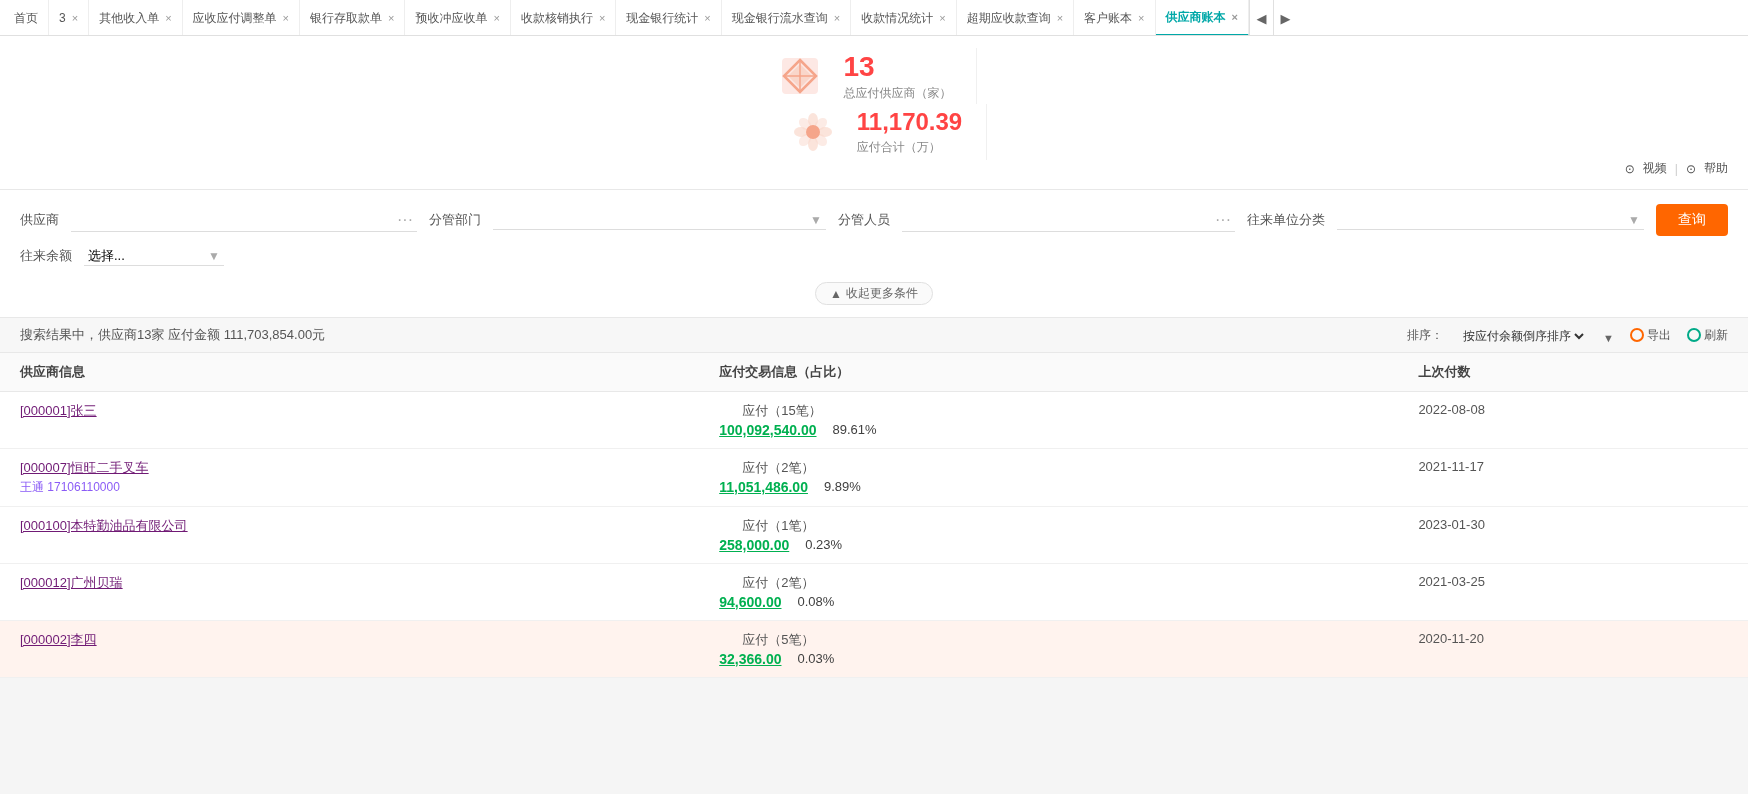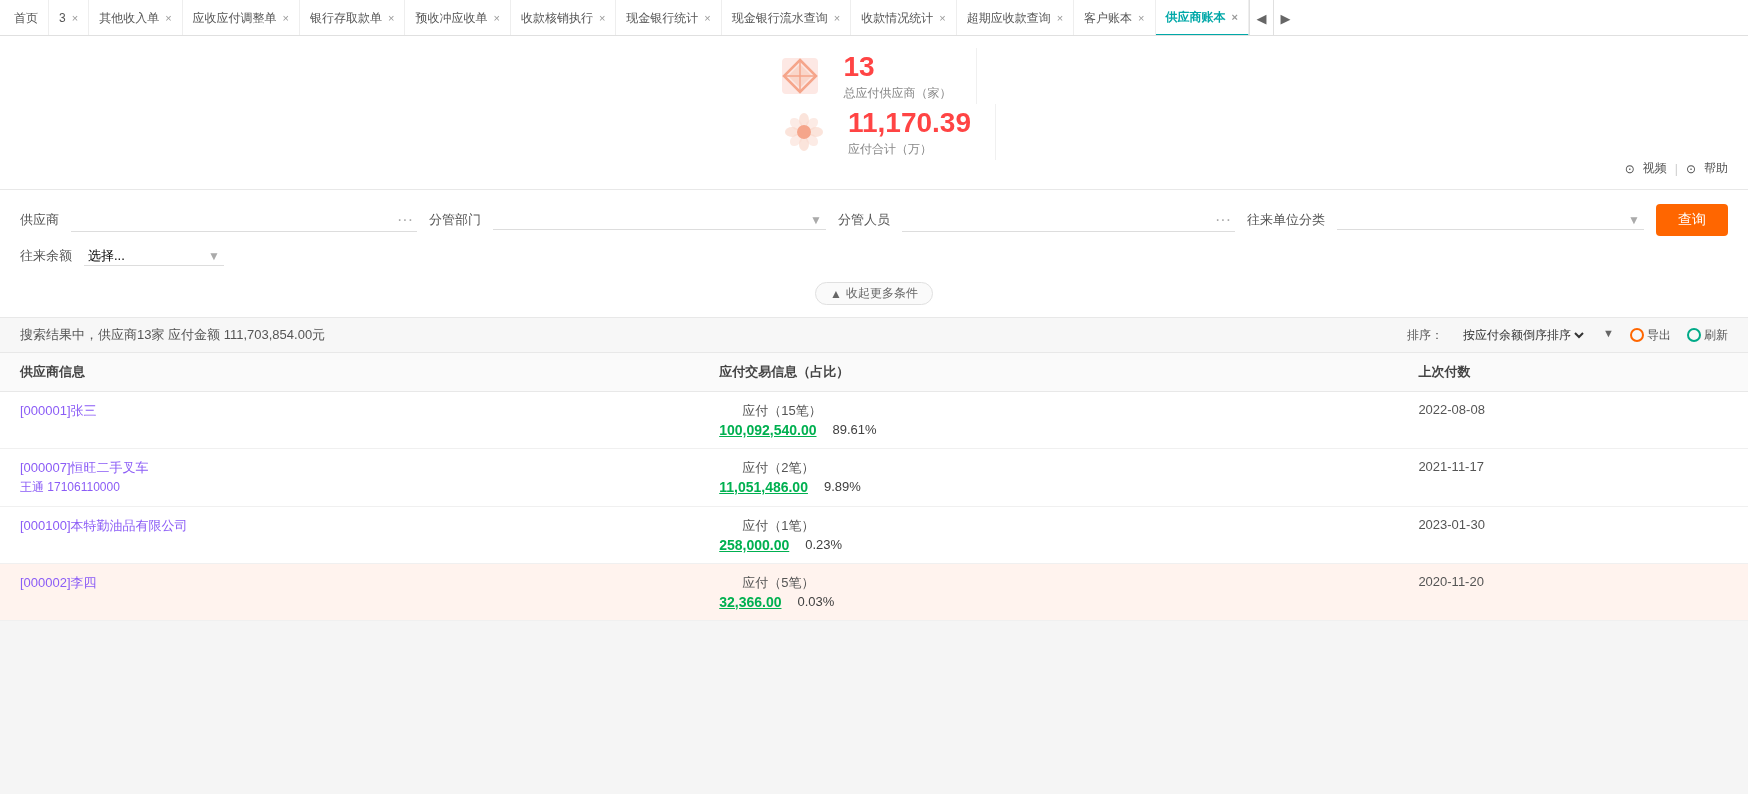--- a/index.html
+++ b/index.html
@@ -53,21 +53,21 @@
       width: 56px;
       height: 56px;
       margin-right: 16px;
       display: flex;
       align-items: center;
       justify-content: center;
     }
     .stat-icon svg { width: 52px; height: 52px; }
     .stat-text {}
     .stat-number { font-size: 28px; font-weight: bold; color: #ff4444; line-height: 1.2; }
-    .stat-number.large { font-size: 28px; }
+    .stat-number.large { font-size: 24px; }
     .stat-label { font-size: 12px; color: #888; margin-top: 2px; }
     .top-right-links {
       display: flex;
       align-items: center;
       font-size: 12px;
       color: #555;
       gap: 8px;
       margin-left: auto;
       white-space: nowrap;
     }
@@ -154,21 +154,21 @@
     .results-bar {
       display: flex;
       align-items: center;
       justify-content: space-between;
       padding: 8px 20px;
       background: #f7f7f7;
       border-bottom: 1px solid #e8e8e8;
       font-size: 13px;
     }
     .results-info { color: #555; }
-    .results-actions { display: flex; align-items: flex-start; gap: 16px; color: #555; font-size: 12px; }
+    .results-actions { display: flex; align-items: flex-end; gap: 16px; color: #555; font-size: 12px; }
     .sort-label { color: #555; }
     .sort-select {
       border: none;
       background: transparent;
       font-size: 12px;
       color: #333;
       cursor: pointer;
     }
     .action-btn {
       display: flex;
@@ -209,21 +209,22 @@
     }
     tbody tr:last-child {
       background: #fff5f0;
     }
     tbody td {
       padding: 10px 20px;
       vertical-align: top;
       font-size: 13px;
     }
     .supplier-link {
-      color: #8b5cf6;
+      color: #701a75;
+      text-decoration: underline;
       cursor: pointer;
     }
     .supplier-sub { color: #8b5cf6; font-size: 12px; margin-top: 2px; }
     .payable-label { color: #555; font-size: 13px; margin-left: 23px; }
     .payable-amount { color: #00b050; font-size: 14px; font-weight: bold; text-decoration: underline; cursor: pointer; margin-top: 2px; }
     .payable-percent { color: #404040; font-size: 13px; margin-left: 16px; }
     .payable-cell { display: flex; align-items: center; }
     .date-cell { color: #555; }
 
     .highlight-row { background: #fff3ee !important; }
@@ -452,20 +453,31 @@
           <td><span class="supplier-link">[000100]本特勤油品有限公司</span></td>
           <td>
             <div class="payable-label">应付（1笔）</div>
             <div class="payable-cell">
               <span class="payable-amount">258,000.00</span>
               <span class="payable-percent">0.23%</span>
             </div>
           </td>
           <td class="date-cell">2023-01-30</td>
         </tr>
+        <tr>
+          <td><span class="supplier-link">[000012]广州贝瑞</span></td>
+          <td>
+            <div class="payable-label">应付（2笔）</div>
+            <div class="payable-cell">
+              <span class="payable-amount">94,600.00</span>
+              <span class="payable-percent">0.08%</span>
+            </div>
+          </td>
+          <td class="date-cell">2021-03-25</td>
+        </tr>
         <tr class="highlight-row">
           <td><span class="supplier-link">[000002]李四</span></td>
           <td>
             <div class="payable-label">应付（5笔）</div>
             <div class="payable-cell">
               <span class="payable-amount">32,366.00</span>
               <span class="payable-percent">0.03%</span>
             </div>
           </td>
           <td class="date-cell">2020-11-20</td>

